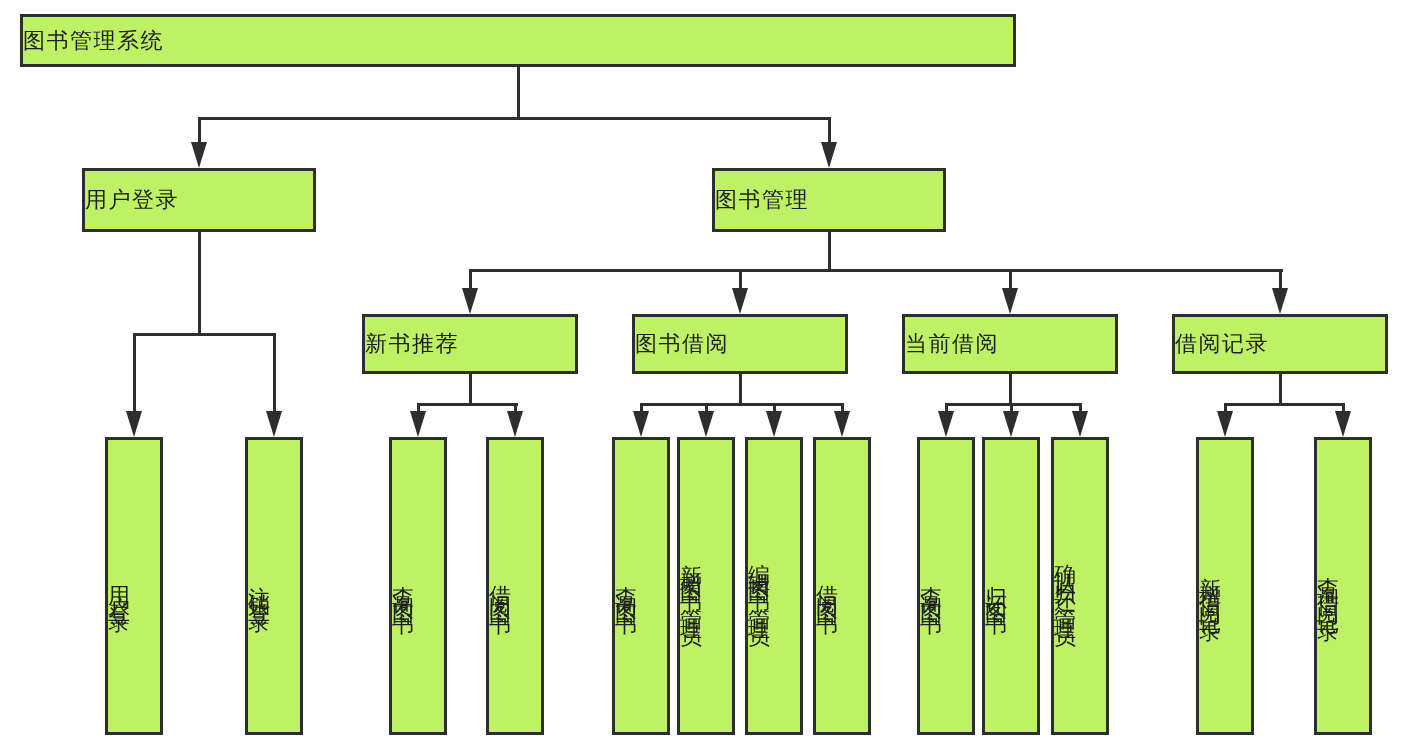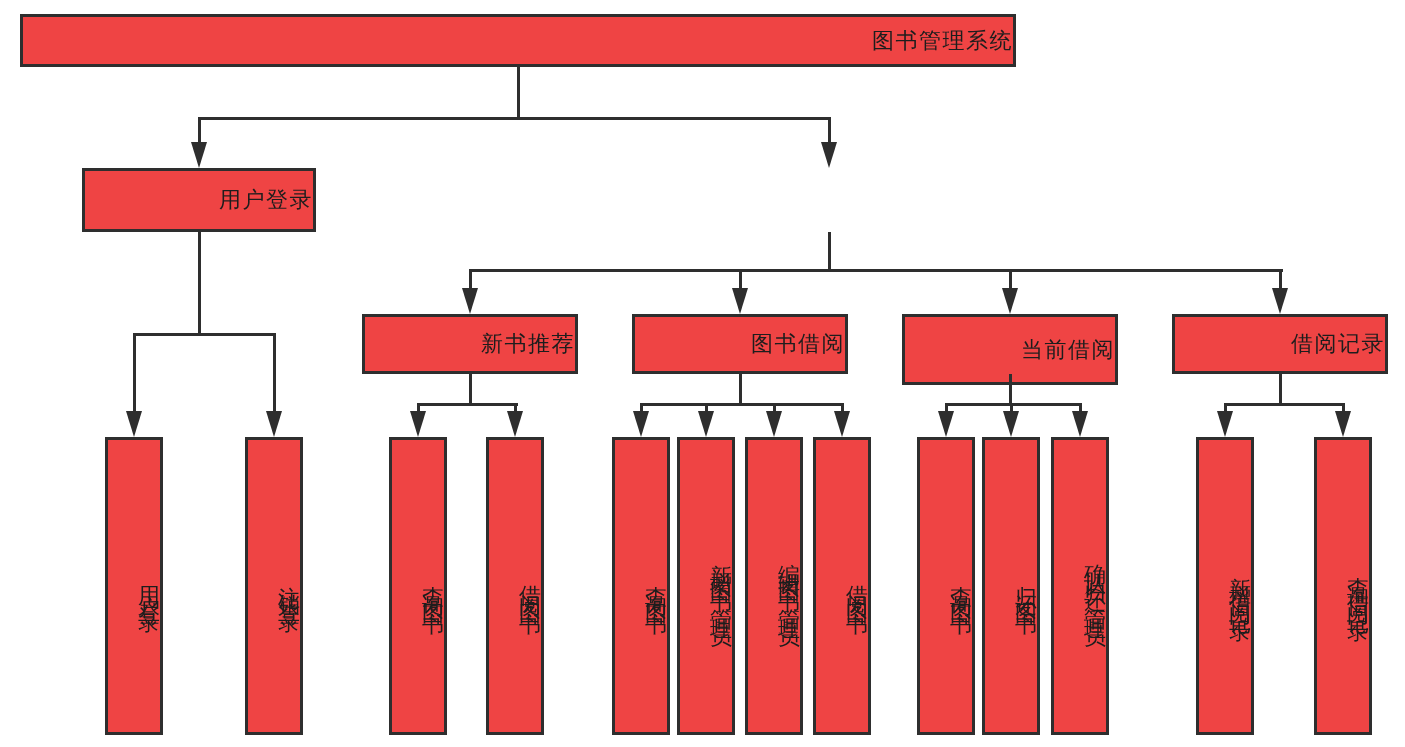--- a/index.html
+++ b/index.html
@@ -1,20 +1,20 @@
 <!DOCTYPE html>
 <html><head>
 <meta charset="utf-8">
 <style>
   * { margin:0; padding:0; box-sizing:border-box; }
   html,body { background:#ffffff; font-family:"Liberation Sans", sans-serif; }
   .canvas { position:relative; width:1405px; height:747px; background:#ffffff; overflow:hidden; }
 
-  .box { position:absolute; border:3px solid #2e2e2e; background:#ef4444;
-         display:flex; align-items:center; justify-content:flex-end; }
+  .box { position:absolute; border:3px solid #2e2e2e; background:#bef264;
+         display:flex; align-items:center; justify-content:flex-start; }
   .lbl { font-size:22px; color:#1d1d1d; letter-spacing:1.5px; white-space:nowrap; }
   .leaf .lbl { writing-mode:vertical-rl; text-orientation:mixed;
                letter-spacing:9px; line-height:1; white-space:normal; }
 
   .line  { position:absolute; background:#2e2e2e; }
   .arrow { position:absolute; width:0; height:0;
            border-left:8px solid transparent; border-right:8px solid transparent;
            border-top:26px solid #2e2e2e; }
 
   .watermark { position:absolute; right:3px; top:711px; font-size:22px;
@@ -25,28 +25,31 @@
 
 <div class="canvas">
 
   <div class="box" style="left:20px;top:14px;width:996px;height:53px">
     <span class="lbl">图书管理系统</span>
   </div>
 
   <div class="box" style="left:82px;top:168px;width:234px;height:64px">
     <span class="lbl">用户登录</span>
   </div>
+  <div class="box" style="left:712px;top:168px;width:234px;height:64px">
+    <span class="lbl">图书管理</span>
+  </div>
 
   <div class="box" style="left:632px;top:314px;width:216px;height:60px">
     <span class="lbl">图书借阅</span>
   </div>
   <div class="box" style="left:362px;top:314px;width:216px;height:60px">
     <span class="lbl">新书推荐</span>
   </div>
-  <div class="box" style="left:902px;top:314px;width:216px;height:71px">
+  <div class="box" style="left:902px;top:314px;width:216px;height:60px">
     <span class="lbl">当前借阅</span>
   </div>
   <div class="box" style="left:1172px;top:314px;width:216px;height:60px">
     <span class="lbl">借阅记录</span>
   </div>
 
   <div class="box leaf" style="left:105px;top:437px;width:58px;height:298px">
     <span class="lbl">用户登录</span>
   </div>
   <div class="box leaf" style="left:245px;top:437px;width:58px;height:298px">

